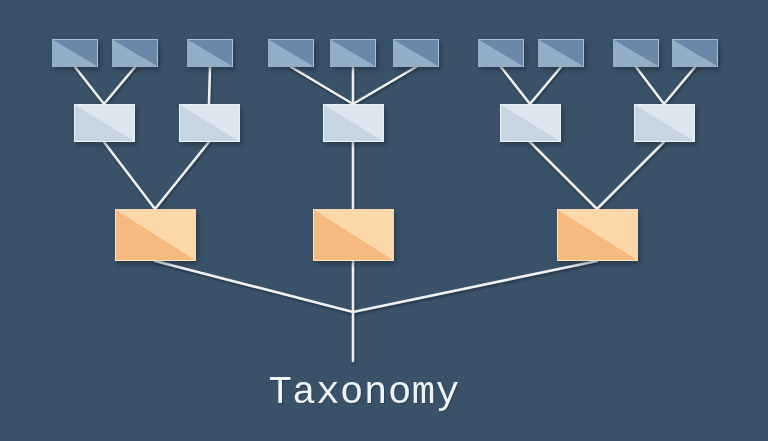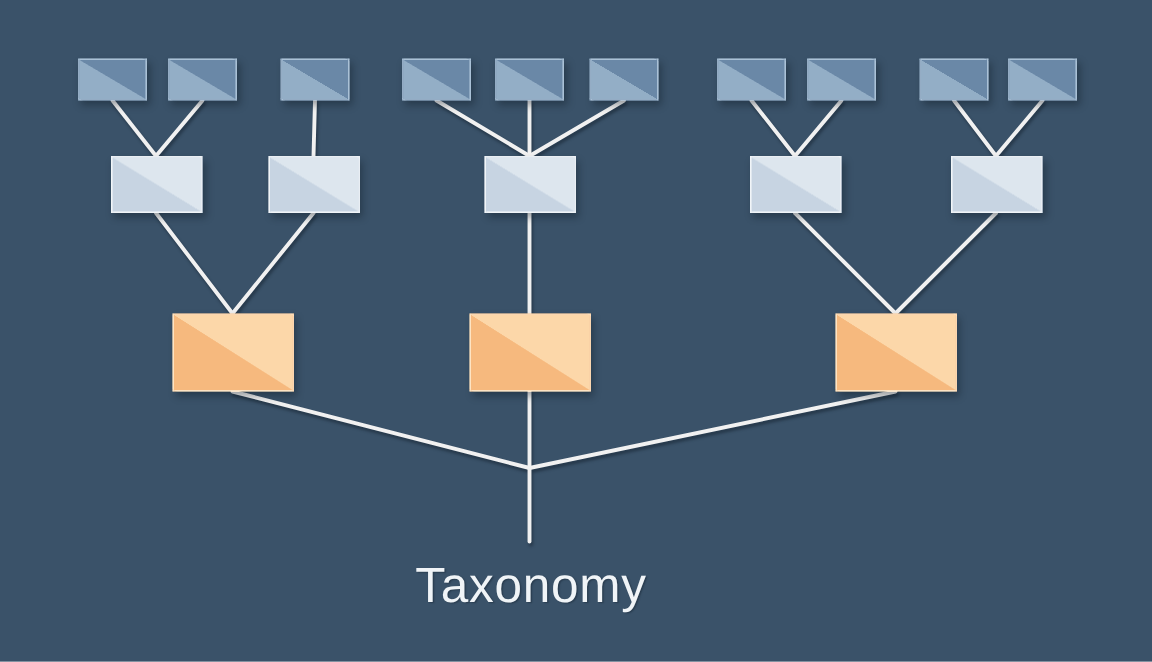--- a/index.html
+++ b/index.html
@@ -44,29 +44,30 @@
     border: 1px solid rgba(255, 255, 255, 0.6);
   }
   .lv3 {
     background: linear-gradient(to top right,
       var(--level3-dark, #f6b97e) 49.8%,
       var(--level3-light, #fcd7a9) 50.2%);
     border: 1px solid rgba(255, 238, 216, 0.55);
   }
   .diagram-title {
     position: absolute;
-    left: 354px;
+    left: 364px;
     top: 371px;
     transform: translateX(-50%);
-    font-size: 33px;
+    font-size: 39px;
     font-weight: 400;
     letter-spacing: 0.5px;
     color: var(--title-text, #f0f4f7);
     white-space: nowrap;
     text-shadow: 1px 1px 1px rgba(12,22,34,0.35);
+    font-family: Liberation Mono, monospace;
   }
 </style>
 </head>
 <body>
 
 <div class="stage" style="--background: #3a5269; --level1-dark: #6a88a7; --level1-light: #93aec6; --level2-dark: #c7d4e2; --level2-light: #dde6ee; --level3-dark: #f6b97e; --level3-light: #fcd7a9; --connector: #f1f1f1; --title-text: #f0f4f7;">
   <svg class="connectors" viewBox="0 0 768 441" xmlns="http://www.w3.org/2000/svg">
       <line x1="75" y1="67" x2="104" y2="104"></line>
       <line x1="135" y1="67" x2="104" y2="104"></line>
       <line x1="210" y1="67" x2="209" y2="104"></line>

